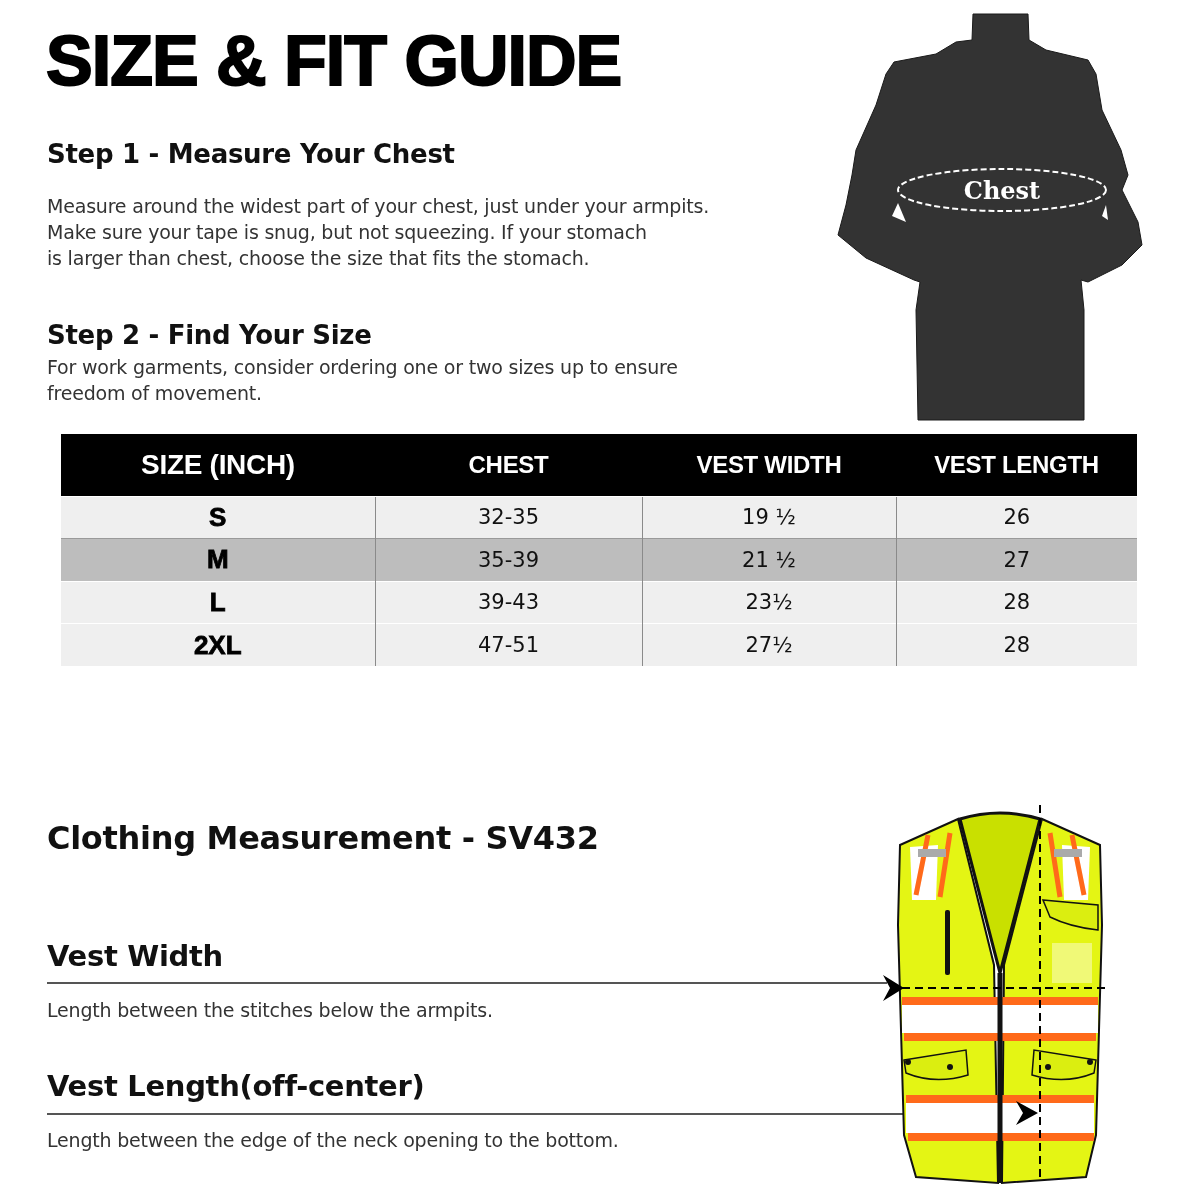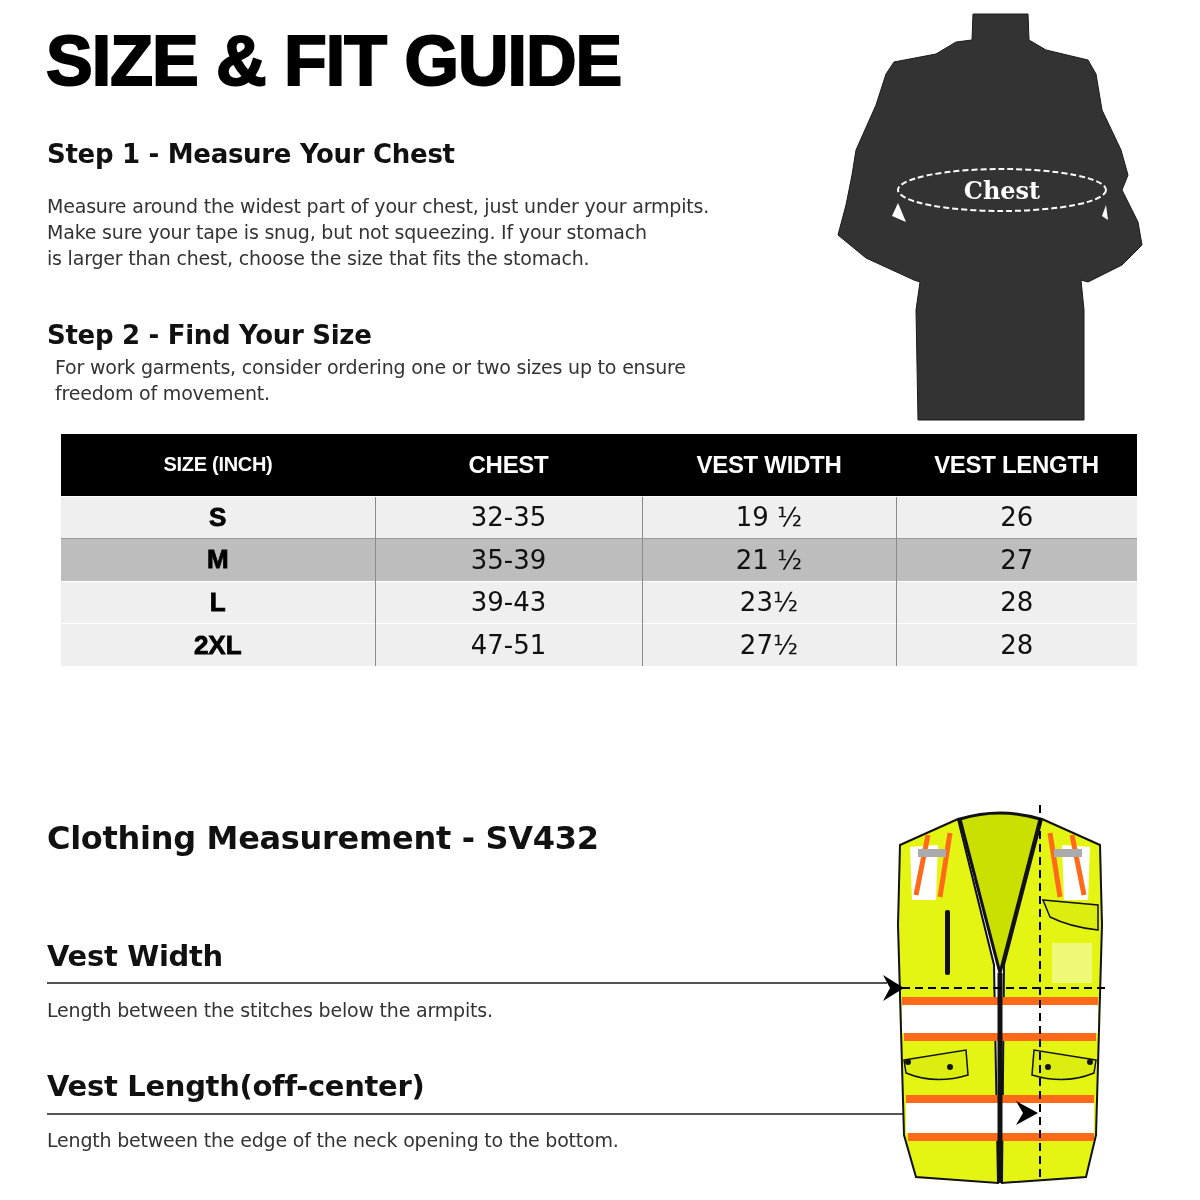--- a/index.html
+++ b/index.html
@@ -32,24 +32,24 @@
   
   .size-table {
     position: absolute; left: 61px; top: 434px; width: 1076px;
     border-collapse: collapse; table-layout: fixed;
   }
   .size-table th {
     background: #000; color: #fff; height: 62px;
     font-family: "Liberation Sans", sans-serif; font-weight: bold;
     font-size: 24px; letter-spacing: -0.3px; text-align: center;
   }
-  .size-table th:first-child { font-size: 20px; }
+  .size-table th:first-child { font-size: 28px; }
   .size-table td {
     height: 42.6px; text-align: center;
-    font-family: "DejaVu Sans", sans-serif; font-size: 26px; color: #111;
+    font-family: "DejaVu Sans", sans-serif; font-size: 21px; color: #111;
     border-left: 1px solid #8a8a8a; border-top: 1px solid #ffffff;
   }
   .size-table td:first-child {
     border-left: none;
     font-family: "Liberation Sans", sans-serif; font-weight: 900;
     font-size: 26px; color: #000; -webkit-text-stroke: 0.8px #000;
   }
   .size-table tr.light td { background: #efefef; }
   .size-table tr.dark td { background: #bdbdbd; border-top: 1px solid #9a9a9a; }
 
@@ -63,21 +63,21 @@
 <body>
 
 <div class="title">SIZE &amp; FIT GUIDE</div>
 
 <div class="h2" style="top:139px;">Step 1 - Measure Your Chest</div>
 <div class="p" style="top:193px;">Measure around the widest part of your chest, just under your armpits.
 Make sure your tape is snug, but not squeezing. If your stomach
 is larger than chest, choose the size that fits the stomach.</div>
 
 <div class="h2" style="top:320px;">Step 2 - Find Your Size</div>
-<div class="p" style="top:354px;margin-left:8px;">For work garments, consider ordering one or two sizes up to ensure
+<div class="p" style="top:354px;">For work garments, consider ordering one or two sizes up to ensure
 freedom of movement.</div>
 
 <div class="silhouette">
   <svg width="350" height="420" viewBox="0 0 350 420">
     <path d="M147 4 L202 4 L203 30 L220 40 L262 50 L270 64 L276 100 L295 140 L302 165 L296 180 L312 212 L316 235 L296 255 L262 272 L255 270 L258 300 L258 410 L92 410 L90 300 L94 272 L88 270 L40 248 L12 225 L20 195 L26 165 L30 140 L50 95 L60 64 L68 52 L110 44 L130 32 L146 30 Z" fill="#333333" stroke="#1a1a1a" stroke-width="1"></path>
     <ellipse cx="176" cy="180" rx="104" ry="21" fill="none" stroke="#ffffff" stroke-width="2" stroke-dasharray="6,3"></ellipse>
     <path d="M72 193 L80 212 L66 206 Z" fill="#ffffff"></path>
     <path d="M280 195 L282 210 L276 206 Z" fill="#ffffff"></path>
     <text x="176" y="189" text-anchor="middle" fill="#ffffff" font-family="'DejaVu Serif', serif" font-weight="bold" font-size="24">Chest</text>
   </svg>

